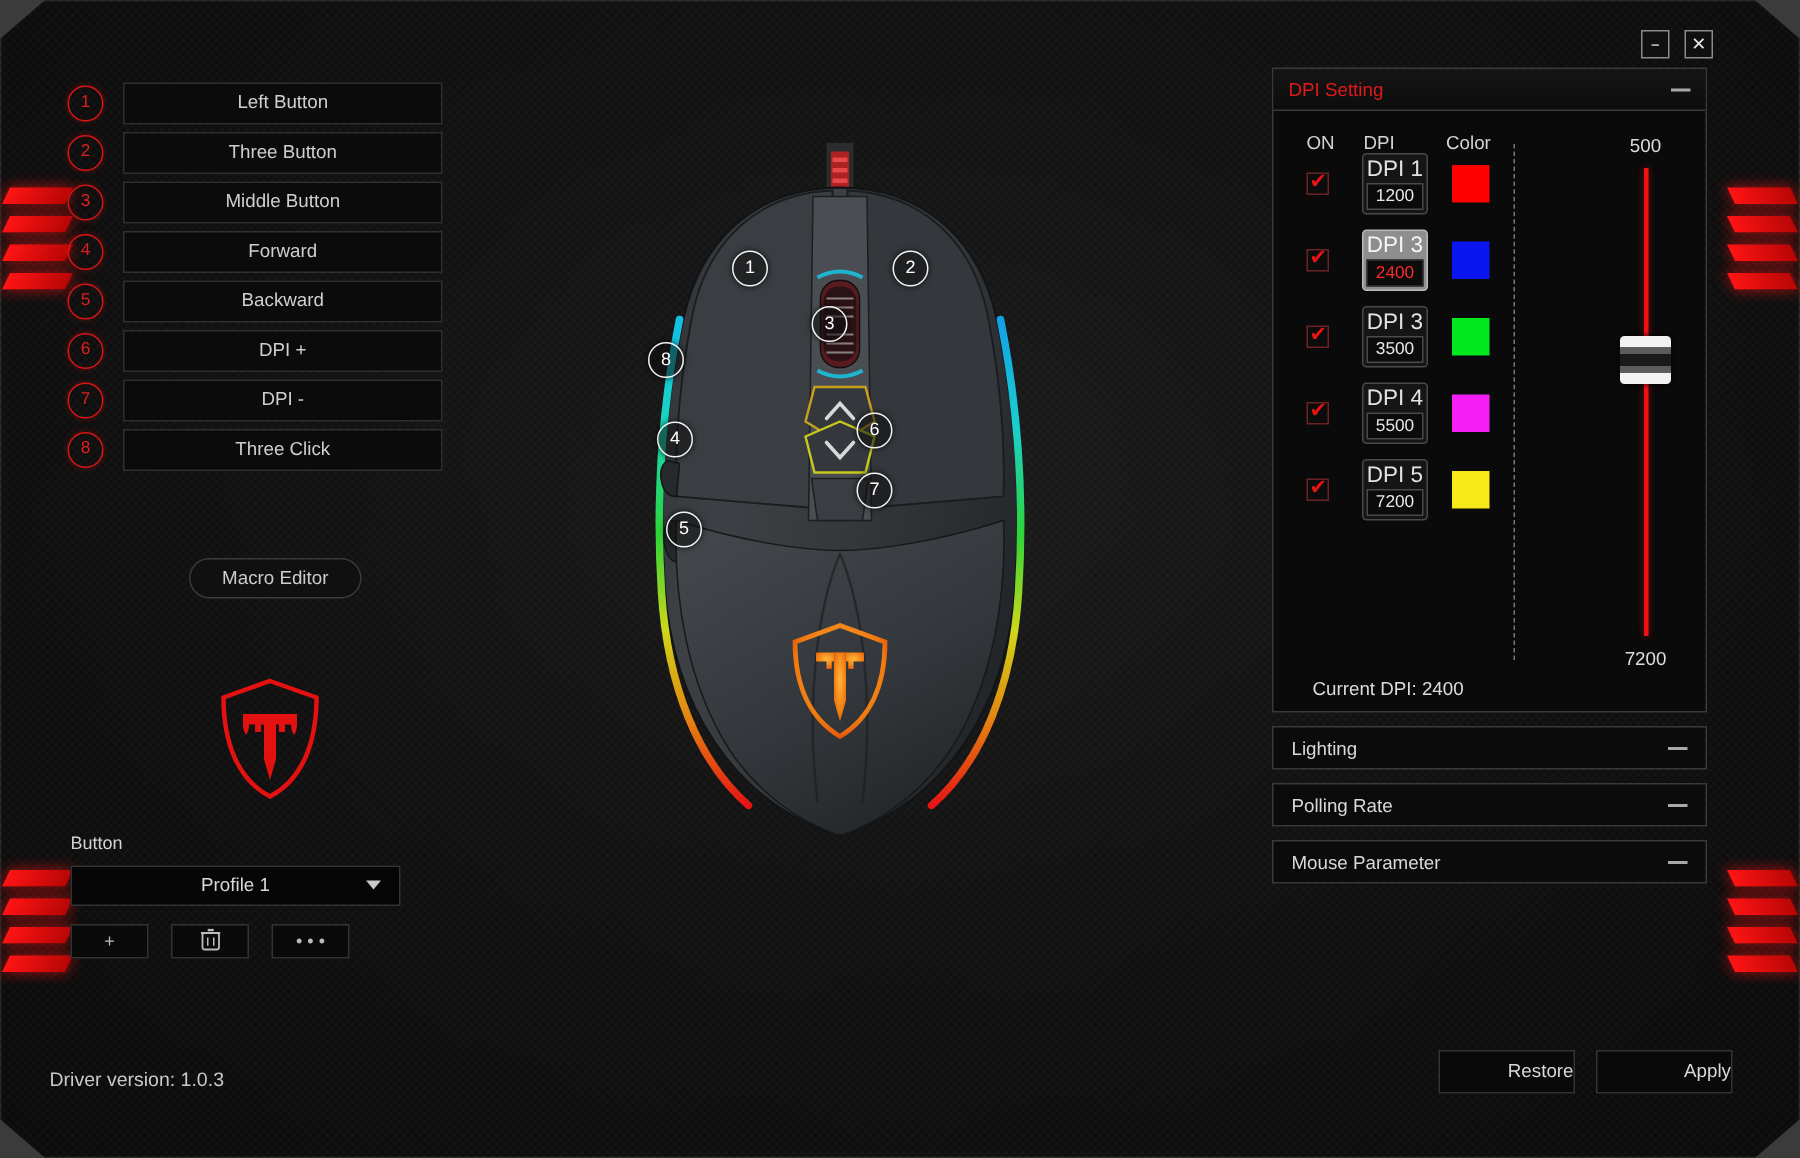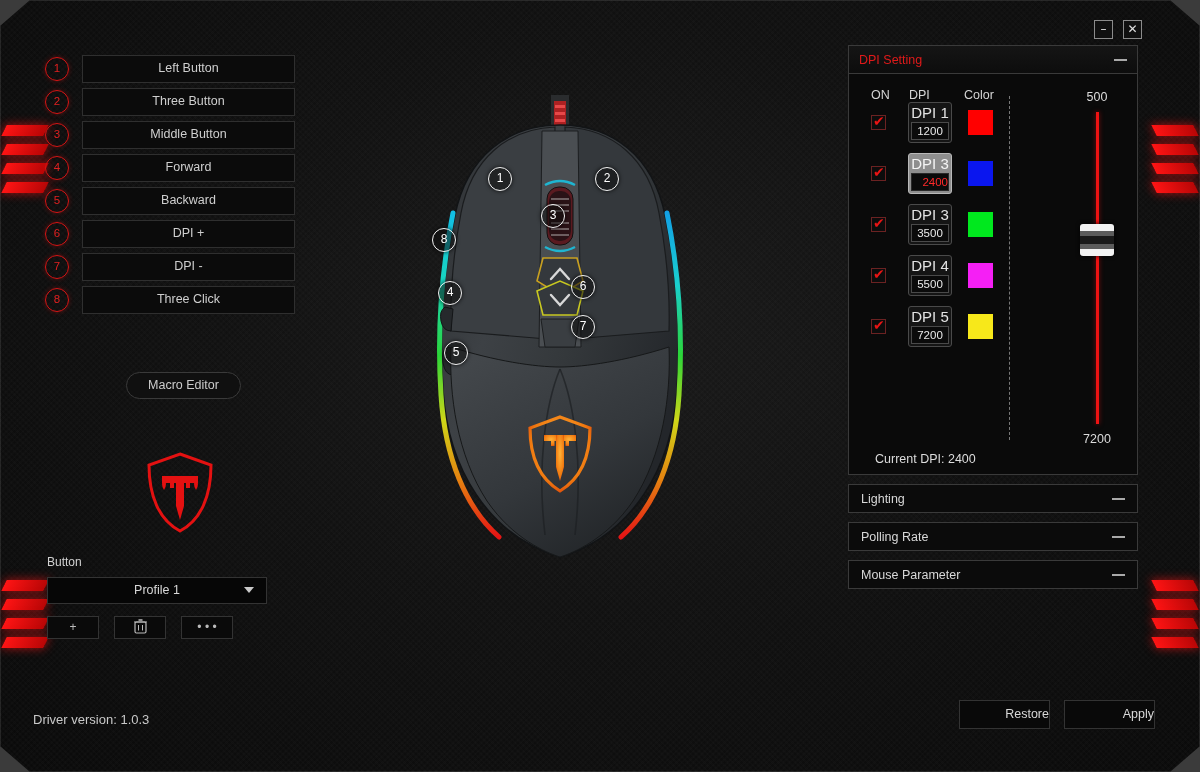--- a/index.html
+++ b/index.html
@@ -141,21 +141,21 @@
     width:44px; border:1px solid #4a4a4a; border-radius:3px;
     background:#151515; padding:2px; margin-right:16px; cursor:pointer; flex:0 0 auto;
   }
   .dpibox .lab { color:#e3e3e3; font-size:15px; text-align:center; line-height:15px; }
   .dpibox .val {
     background:#0b0b0b; border:1px solid #4a4a4a; color:#e9e9e9;
     font-size:11.5px; text-align:center; line-height:16px; margin-top:2px;
   }
   .dpibox.sel { border-color:#b9b9b9; background:#8e8e8e; }
   .dpibox.sel .lab { color:#f4f4f4; }
-  .dpibox.sel .val { color:#ff2a2a; border-color:#2a2a2a;text-align:right; }
+  .dpibox.sel .val { color:#ff2a2a; border-color:#2a2a2a; }
   .swatch { width:25px; height:25px; cursor:pointer; flex:0 0 auto; }
 
   .vdash {
     position:absolute; left:160px; top:22px; bottom:34px; width:0;
     border-left:1px dashed #787878;
   }
   .slider { position:absolute; left:205px; top:16px; width:86px; bottom:28px; }
   .sl-top, .sl-bot {
     position:absolute; left:0; width:86px; text-align:center;
     color:#dcdcdc; font-size:12.5px;

